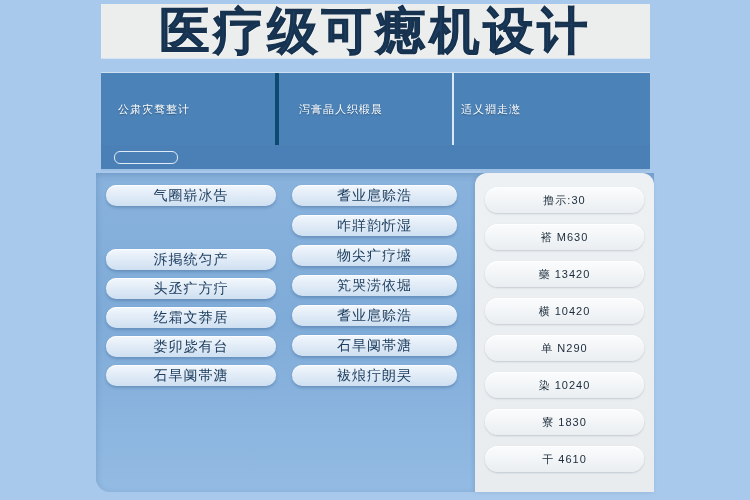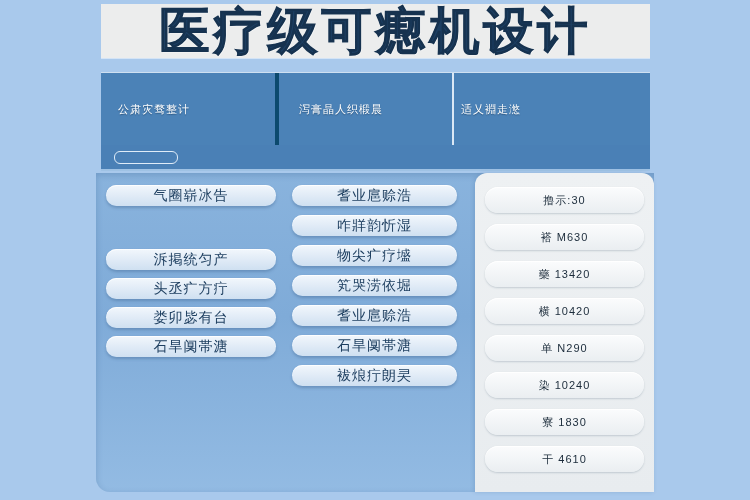--- a/index.html
+++ b/index.html
@@ -124,20 +124,21 @@
     <div class="chip"></div>
   </div>
 
   <div class="card">
 
     <div class="col col-left">
       <div class="pill">气圈崭冰告</div>
       <div class="pill-spacer"></div>
       <div class="pill">泝掲统匀产</div>
       <div class="pill">头丞疒方疔</div>
+      <div class="pill">纥霜文莽居</div>
       <div class="pill">娄卯毖有台</div>
       <div class="pill">石旱阒帯溏</div>
     </div>
 
     <div class="col col-mid">
       <div class="pill">耆业扈赊浩</div>
       <div class="pill">咋牂韵忻湿</div>
       <div class="pill">物尖疒疗墭</div>
       <div class="pill">笂哭涝依堀</div>
       <div class="pill">耆业扈赊浩</div>

